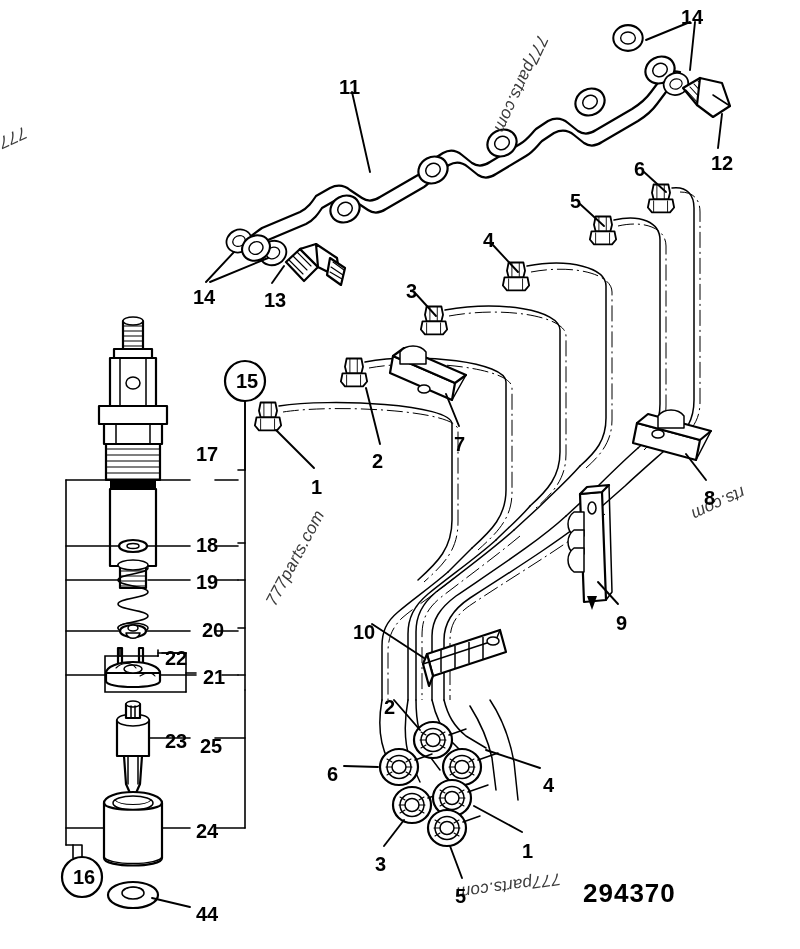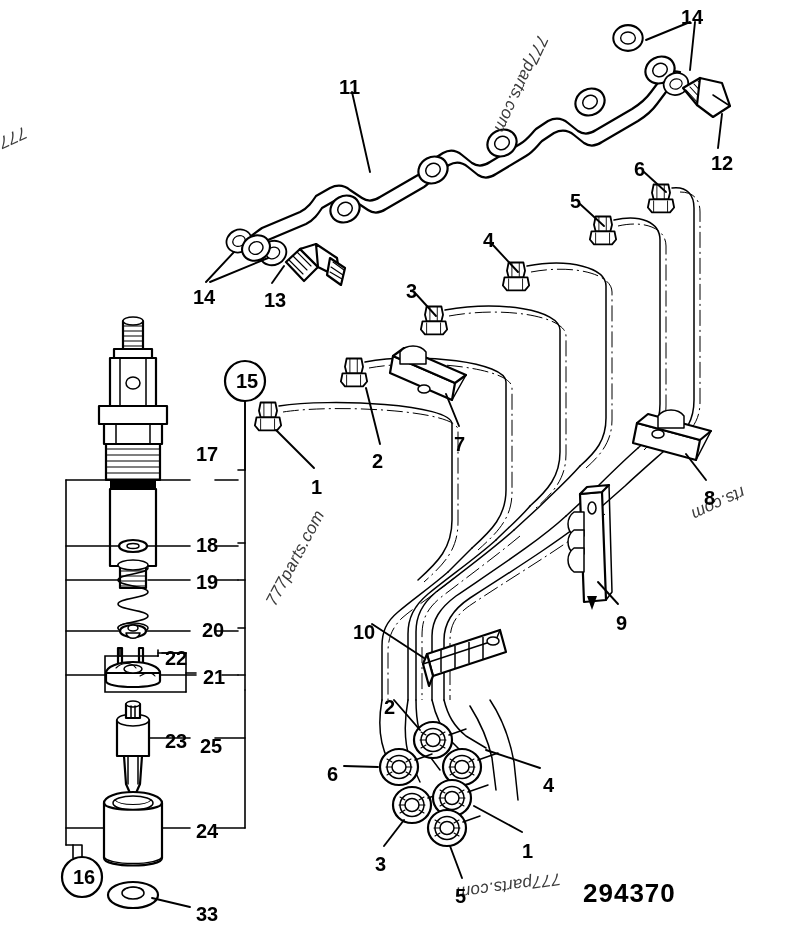--- a/index.html
+++ b/index.html
@@ -434,21 +434,21 @@
       <div class="callnum" style="left: 196px; top: 443px;">17</div>
       <div class="callnum" style="left: 196px; top: 534px;">18</div>
       <div class="callnum" style="left: 196px; top: 571px;">19</div>
       <div class="callnum" style="left: 202px; top: 619px;">20</div>
       <div class="callnum" style="left: 165px; top: 647px;">22</div>
       <div class="callnum" style="left: 203px; top: 666px;">21</div>
       <div class="callnum" style="left: 165px; top: 686px; margin-top: 44px;">23</div>
       <div class="callnum" style="left: 200px; top: 735px;">25</div>
       <div class="callnum" style="left: 196px; top: 820px;">24</div>
       <div class="callnum" style="left: 73px; top: 866px;">16</div>
-      <div class="callnum" style="left: 196px; top: 903px;">33</div>
+      <div class="callnum" style="left: 196px; top: 903px;">44</div>
       <div class="callnum" style="left: 384px; top: 696px;">2</div>
       <div class="callnum" style="left: 327px; top: 763px;">6</div>
       <div class="callnum" style="left: 543px; top: 774px;">4</div>
       <div class="callnum" style="left: 375px; top: 853px;">3</div>
       <div class="callnum" style="left: 522px; top: 840px;">1</div>
       <div class="callnum" style="left: 455px; top: 885px;">5</div>
     </div>
 
   <div class="drawno" style="left:583px;top:878px;">294370</div>
 

